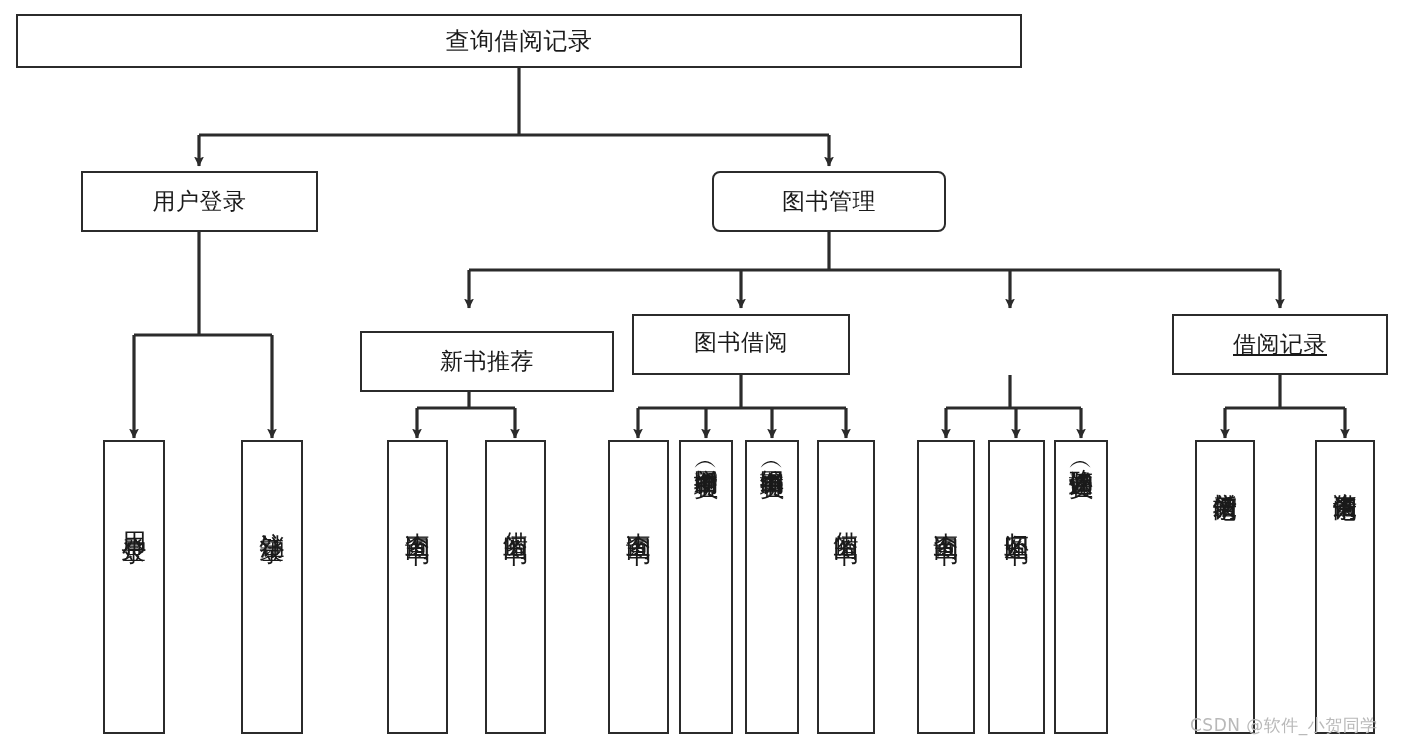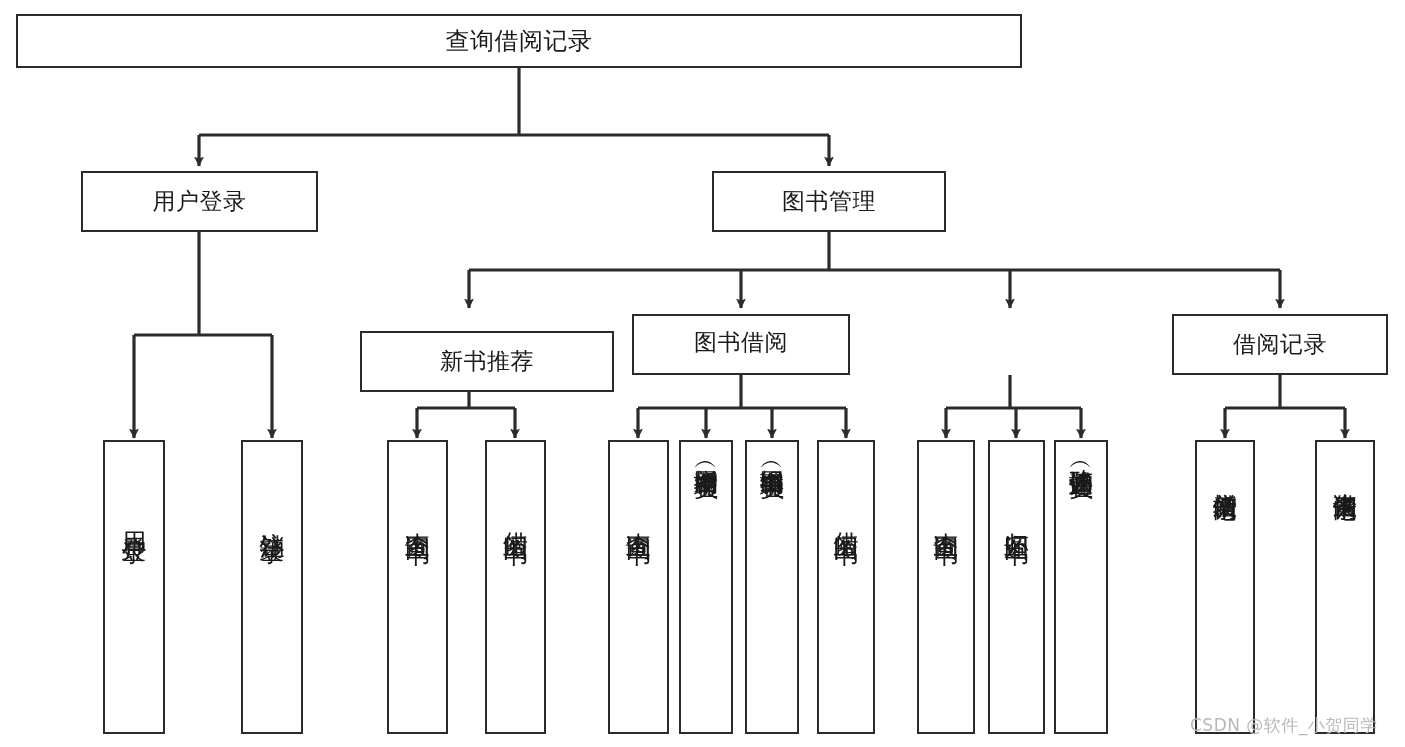--- a/index.html
+++ b/index.html
@@ -128,31 +128,31 @@
     </g>
   </svg>
 
   <div class="node h root" style="left:16px; top:14px; width:1006px; height:54px;">
     <span class="lbl">查询借阅记录</span>
   </div>
 
   <div class="node h" style="left:81px; top:171px; width:237px; height:61px;">
     <span class="lbl">用户登录</span>
   </div>
-  <div class="node h" style="left:712px; top:171px; width:234px; height:61px;">
+  <div class="node h" style="left:712px; top:171px; width:234px; height:61px;border-radius:8px;">
     <span class="lbl">图书管理</span>
   </div>
 
   <div class="node h" style="left:360px; top:331px; width:254px; height:61px;">
     <span class="lbl">新书推荐</span>
   </div>
   <div class="node h" style="left:632px; top:314px; width:218px; height:61px;font-family:Liberation Mono, monospace;">
     <span class="lbl">图书借阅</span>
   </div>
-  <div class="node h" style="left:1172px; top:314px; width:216px; height:61px;">
+  <div class="node h" style="left:1172px; top:314px; width:216px; height:61px;text-decoration:underline;">
     <span class="lbl">借阅记录</span>
   </div>
 
   <div class="node v" style="left:103px; top:440px; width:62px; height:294px; padding-top:70px;">
     <span class="lbl">用户登录</span>
   </div>
   <div class="node v" style="left:241px; top:440px; width:62px; height:294px; padding-top:70px;">
     <span class="lbl">注销登录</span>
   </div>
 

